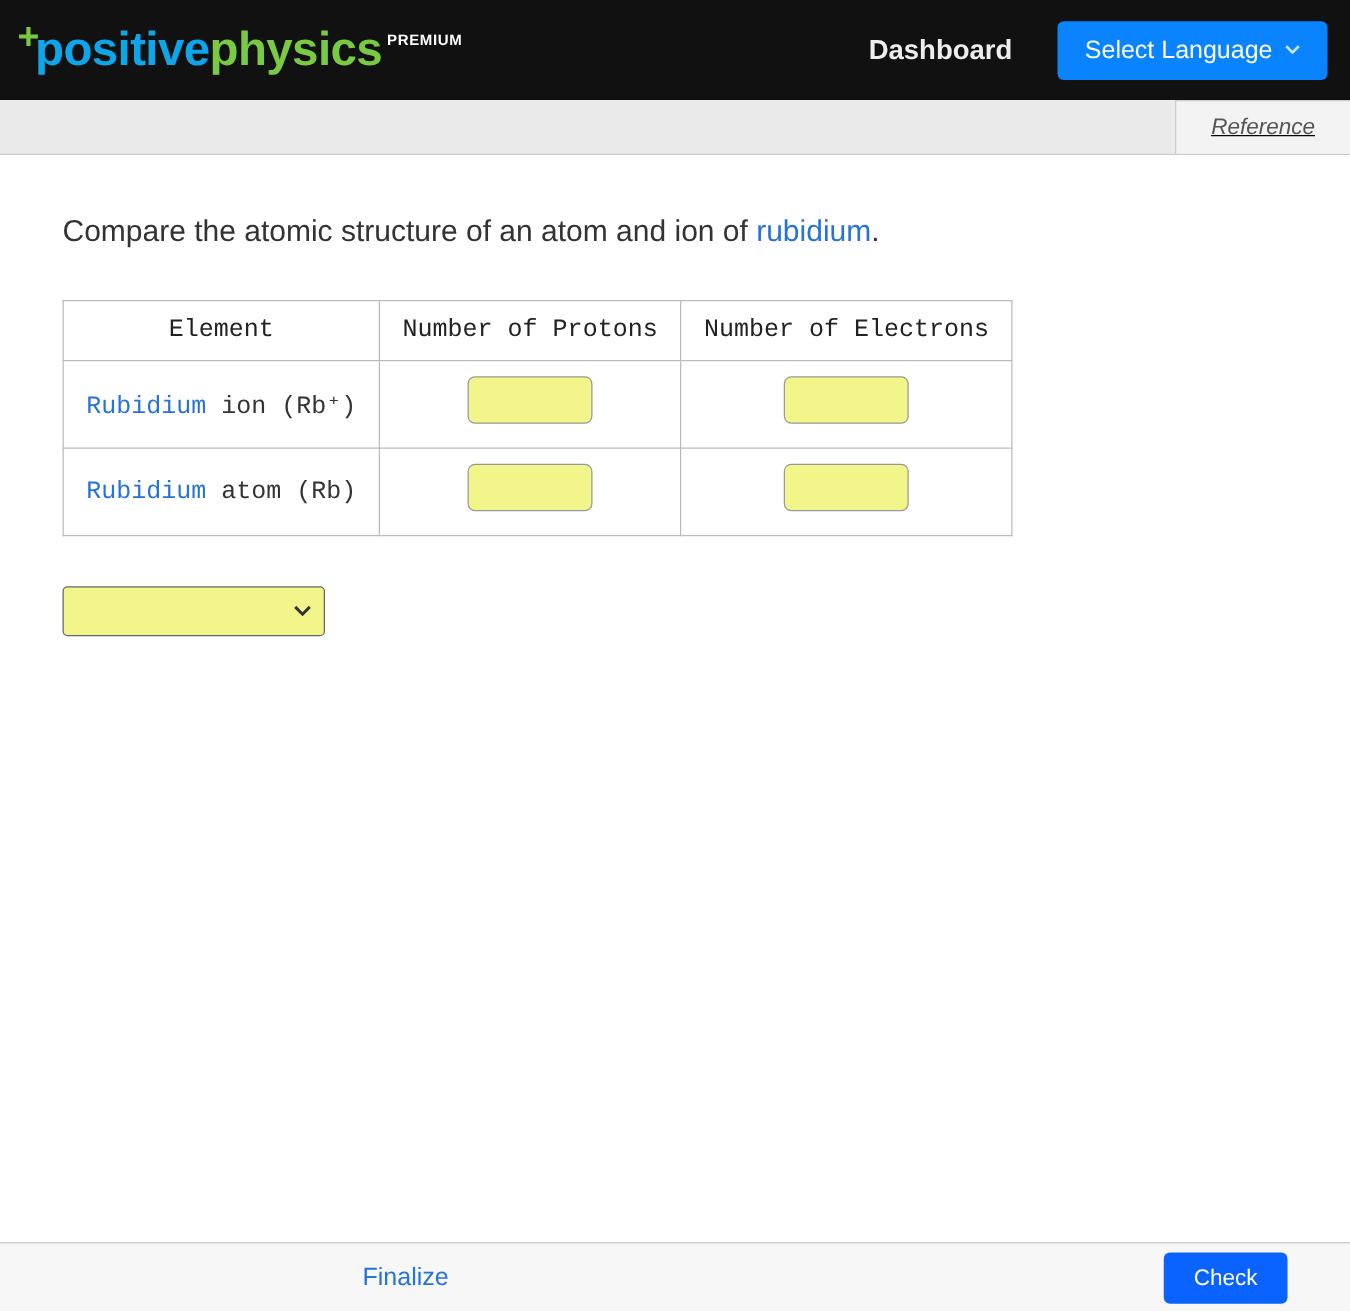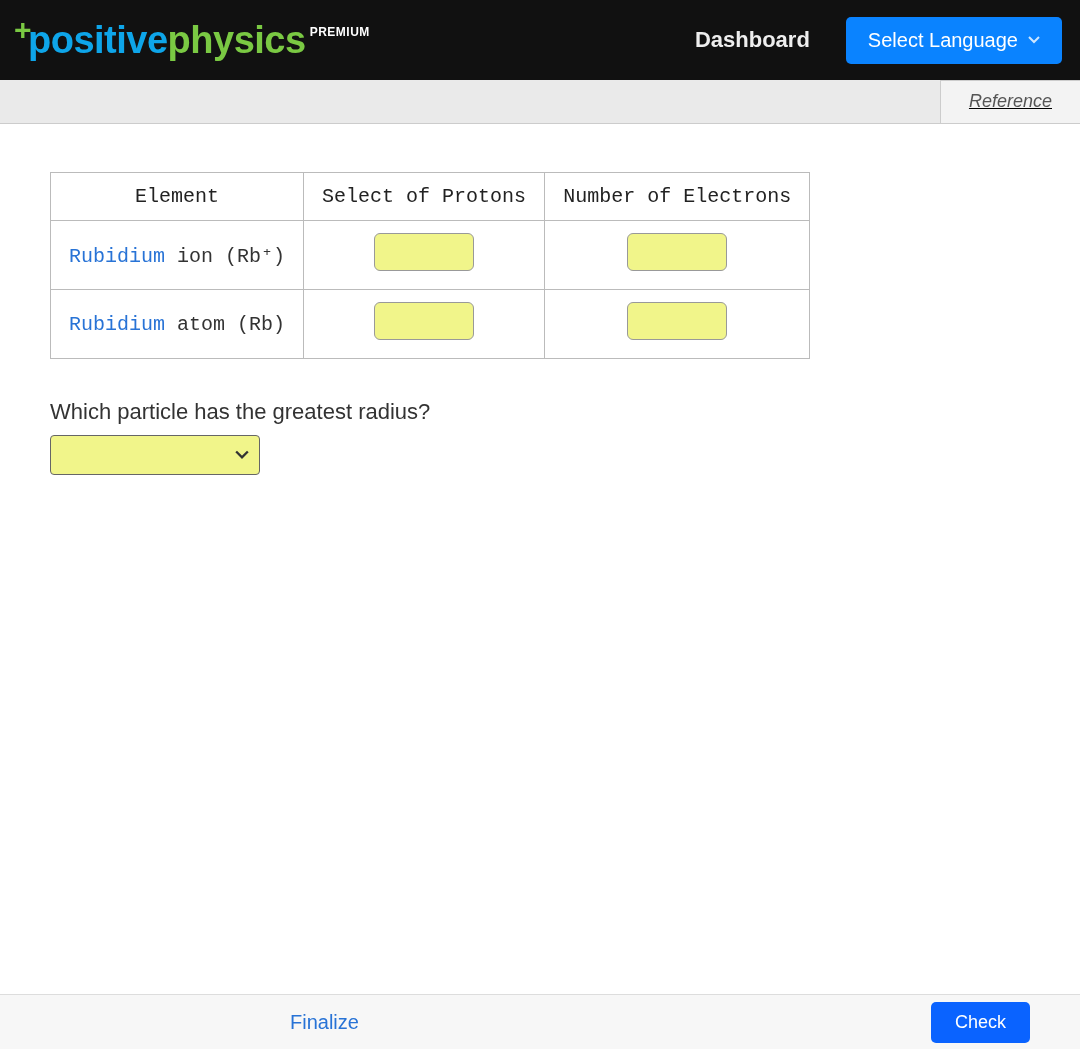--- a/index.html
+++ b/index.html
@@ -177,46 +177,48 @@
         <path d="M1 3 L6 8 L11 3" stroke="#cde6ff" stroke-width="2" fill="none"></path>
       </svg>
   </button>
 </div>
 
 <div class="subbar">
   <div class="ref-tab">Reference</div>
 </div>
 
 <div class="content">
+  <p class="prompt">
+    <span>Compare the atomic structure of an atom and ion of </span><a class="link">rubidium</a><span>.</span>
+  </p>
 
   <table class="data">
     <tbody>
         <tr>
       <th>Element</th>
-      <th>Select of Protons</th>
+      <th>Number of Protons</th>
       <th>Number of Electrons</th>
     </tr>
     <tr>
       <td class="row-label">
         <a class="link">Rubidium</a><span> ion (Rb⁺)</span>
       </td>
       <td><span class="answer-box"></span></td>
       <td><span class="answer-box"></span></td>
     </tr>
     <tr>
       <td class="row-label">
         <a class="link">Rubidium</a><span> atom (Rb)</span>
       </td>
       <td><span class="answer-box"></span></td>
       <td><span class="answer-box"></span></td>
     </tr>
   </tbody>
     </table>
 
-  <p class="q2">Which particle has the greatest radius?</p>
   <div class="dropdown">
     <svg class="chev2" viewBox="0 0 12 12">
         <path d="M1 3 L6 8 L11 3" stroke="#333" stroke-width="2" fill="none"></path>
       </svg>
   </div>
 </div>
 
 <div class="footer">
   <button class="finalize">Finalize</button>
   <button class="check-btn">Check</button>

